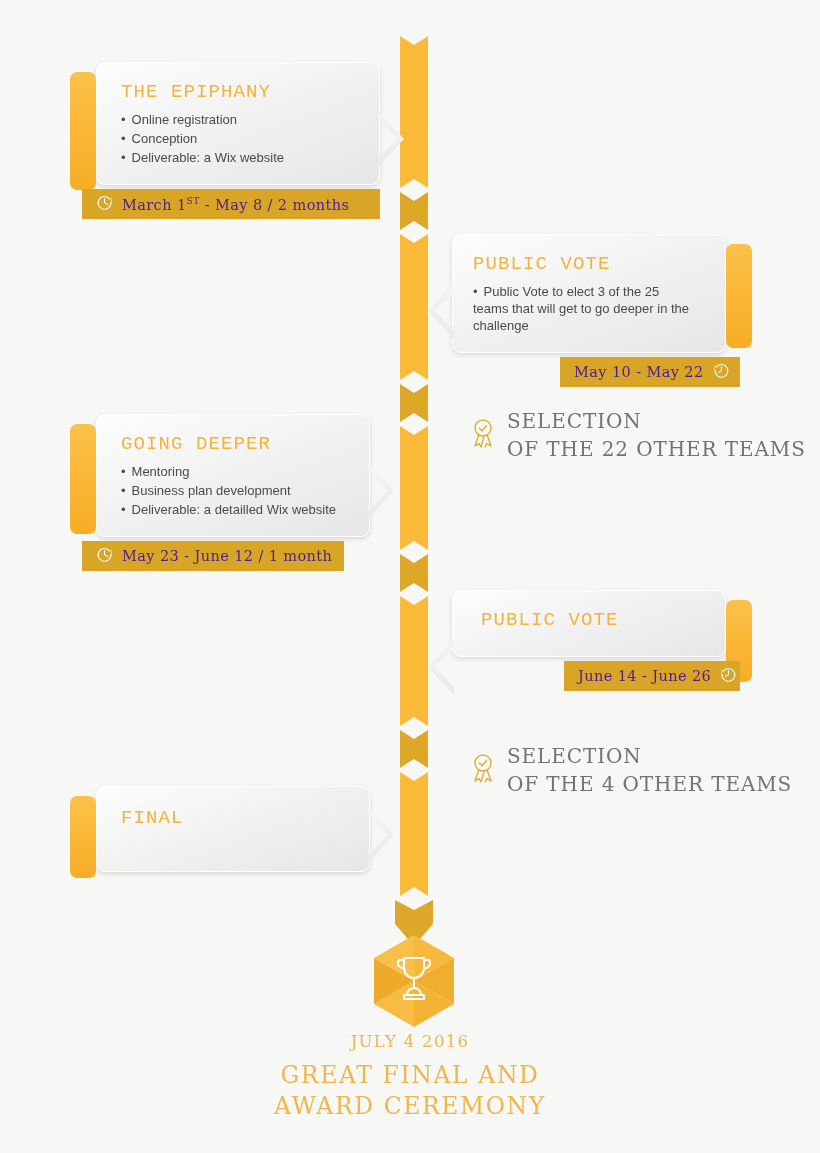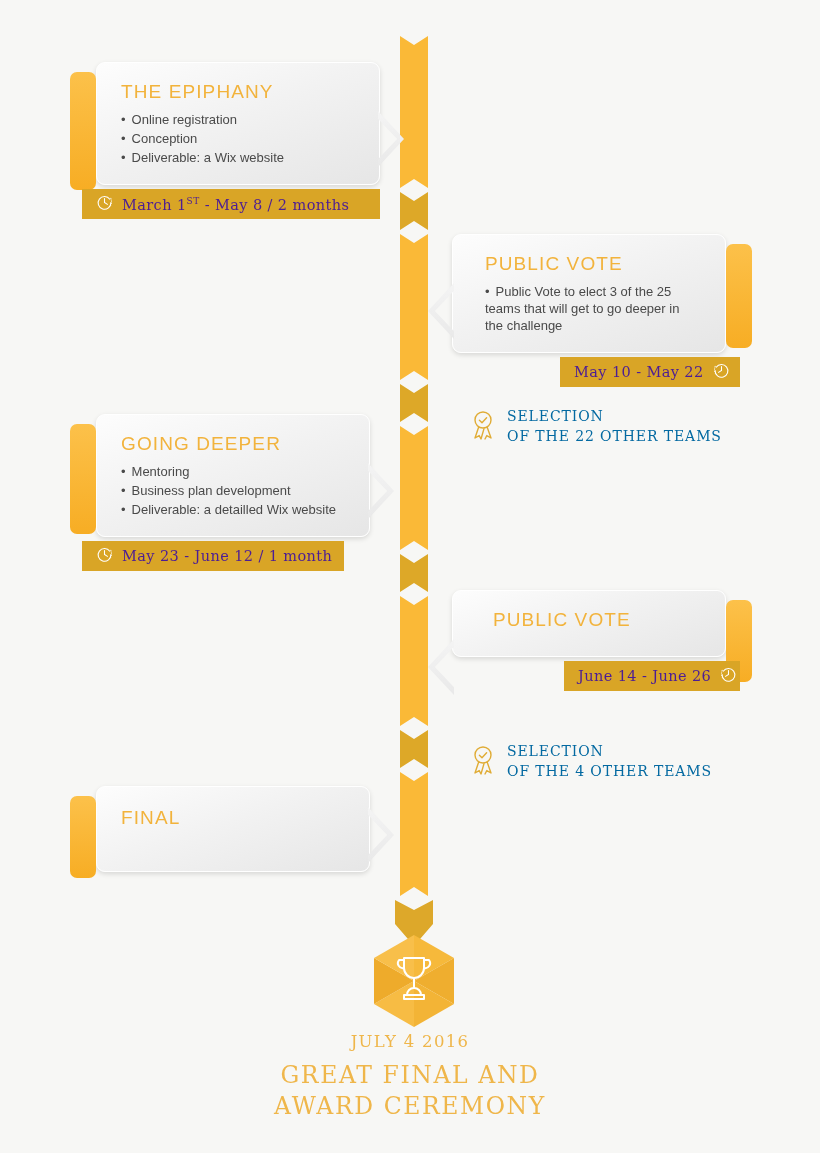--- a/index.html
+++ b/index.html
@@ -38,35 +38,35 @@
   }
   .card-inner{position:relative;z-index:3;padding:18px 20px 16px 24px;}
   .accent{
     position:absolute;top:10px;width:26px;border-radius:7px;
     background:linear-gradient(180deg,#fcc14a,#f7ad24);
     z-index:1;
   }
   .node.left .accent{left:-12px;}
   .node.right .accent{right:-12px;}
   .node.left .card{margin-left:14px;}
-  .node.right .card{margin-right:14px;padding-left:12px;}
+  .node.right .card{margin-right:14px;}
 
   
   .pointer{position:absolute;top:48px;width:26px;height:56px;z-index:4;}
   .node.left .pointer{right:-25px;
     background:linear-gradient(180deg,#f4f4f4,#e9e9e9);
     clip-path:polygon(0 0, 100% 50%, 0 100%, 0 86%, 74% 50%, 0 14%);
     filter:drop-shadow(1px 1px 1px rgba(0,0,0,.10));}
   .node.right .pointer{left:-25px;
     background:linear-gradient(180deg,#f4f4f4,#e9e9e9);
     clip-path:polygon(100% 0, 0 50%, 100% 100%, 100% 86%, 26% 50%, 100% 14%);
     filter:drop-shadow(-1px 1px 1px rgba(0,0,0,.10));}
 
   .card-title{
-    font-family:Liberation Sans, sans-serif;
+    font-family:Liberation Mono, monospace;
     font-size:19px;letter-spacing:1.1px;color:#f2b33c;
     margin:0 0 9px 0;line-height:1.18;font-weight:400;
   }
   .card-title.two-line{margin-bottom:2px;}
   .bullets{margin:0;padding:0;list-style:none;}
   .bullets li{
     font-size:13px;color:#4a4a4a;line-height:1.28;
     padding-left:0;margin:0 0 2px 0;
   }
   .bullets li::before{content:"\2022";margin-right:6px;color:#4a4a4a;}
@@ -85,21 +85,21 @@
     font-family:"DejaVu Serif","Liberation Serif",serif;
     font-size:14.5px;letter-spacing:.4px;white-space:nowrap;
   }
   .node.right .ribbon{justify-content:flex-start;}
   .ribbon .sup{font-size:9px;vertical-align:super;letter-spacing:.5px;}
 
   
   .selection{position:absolute;display:flex;align-items:center;gap:11px;}
   .sel-text{
     font-family:"DejaVu Serif","Liberation Serif",serif;
-    color:#0369a1;font-size:14px;letter-spacing:.9px;line-height:1.42;
+    color:#737373;font-size:20px;letter-spacing:.9px;line-height:1.42;
   }
 
   
   .hex{position:absolute;left:374px;top:935px;width:80px;height:92px;}
   .footer{position:absolute;left:0;right:0;top:1032px;text-align:center;
     font-family:"DejaVu Serif","Liberation Serif",serif;color:#efb64a;}
   .f-date{font-size:16.5px;letter-spacing:1.3px;margin-bottom:9px;}
   .f-big{font-size:23.5px;letter-spacing:1.6px;line-height:1.32;}
 </style>
 </head>

